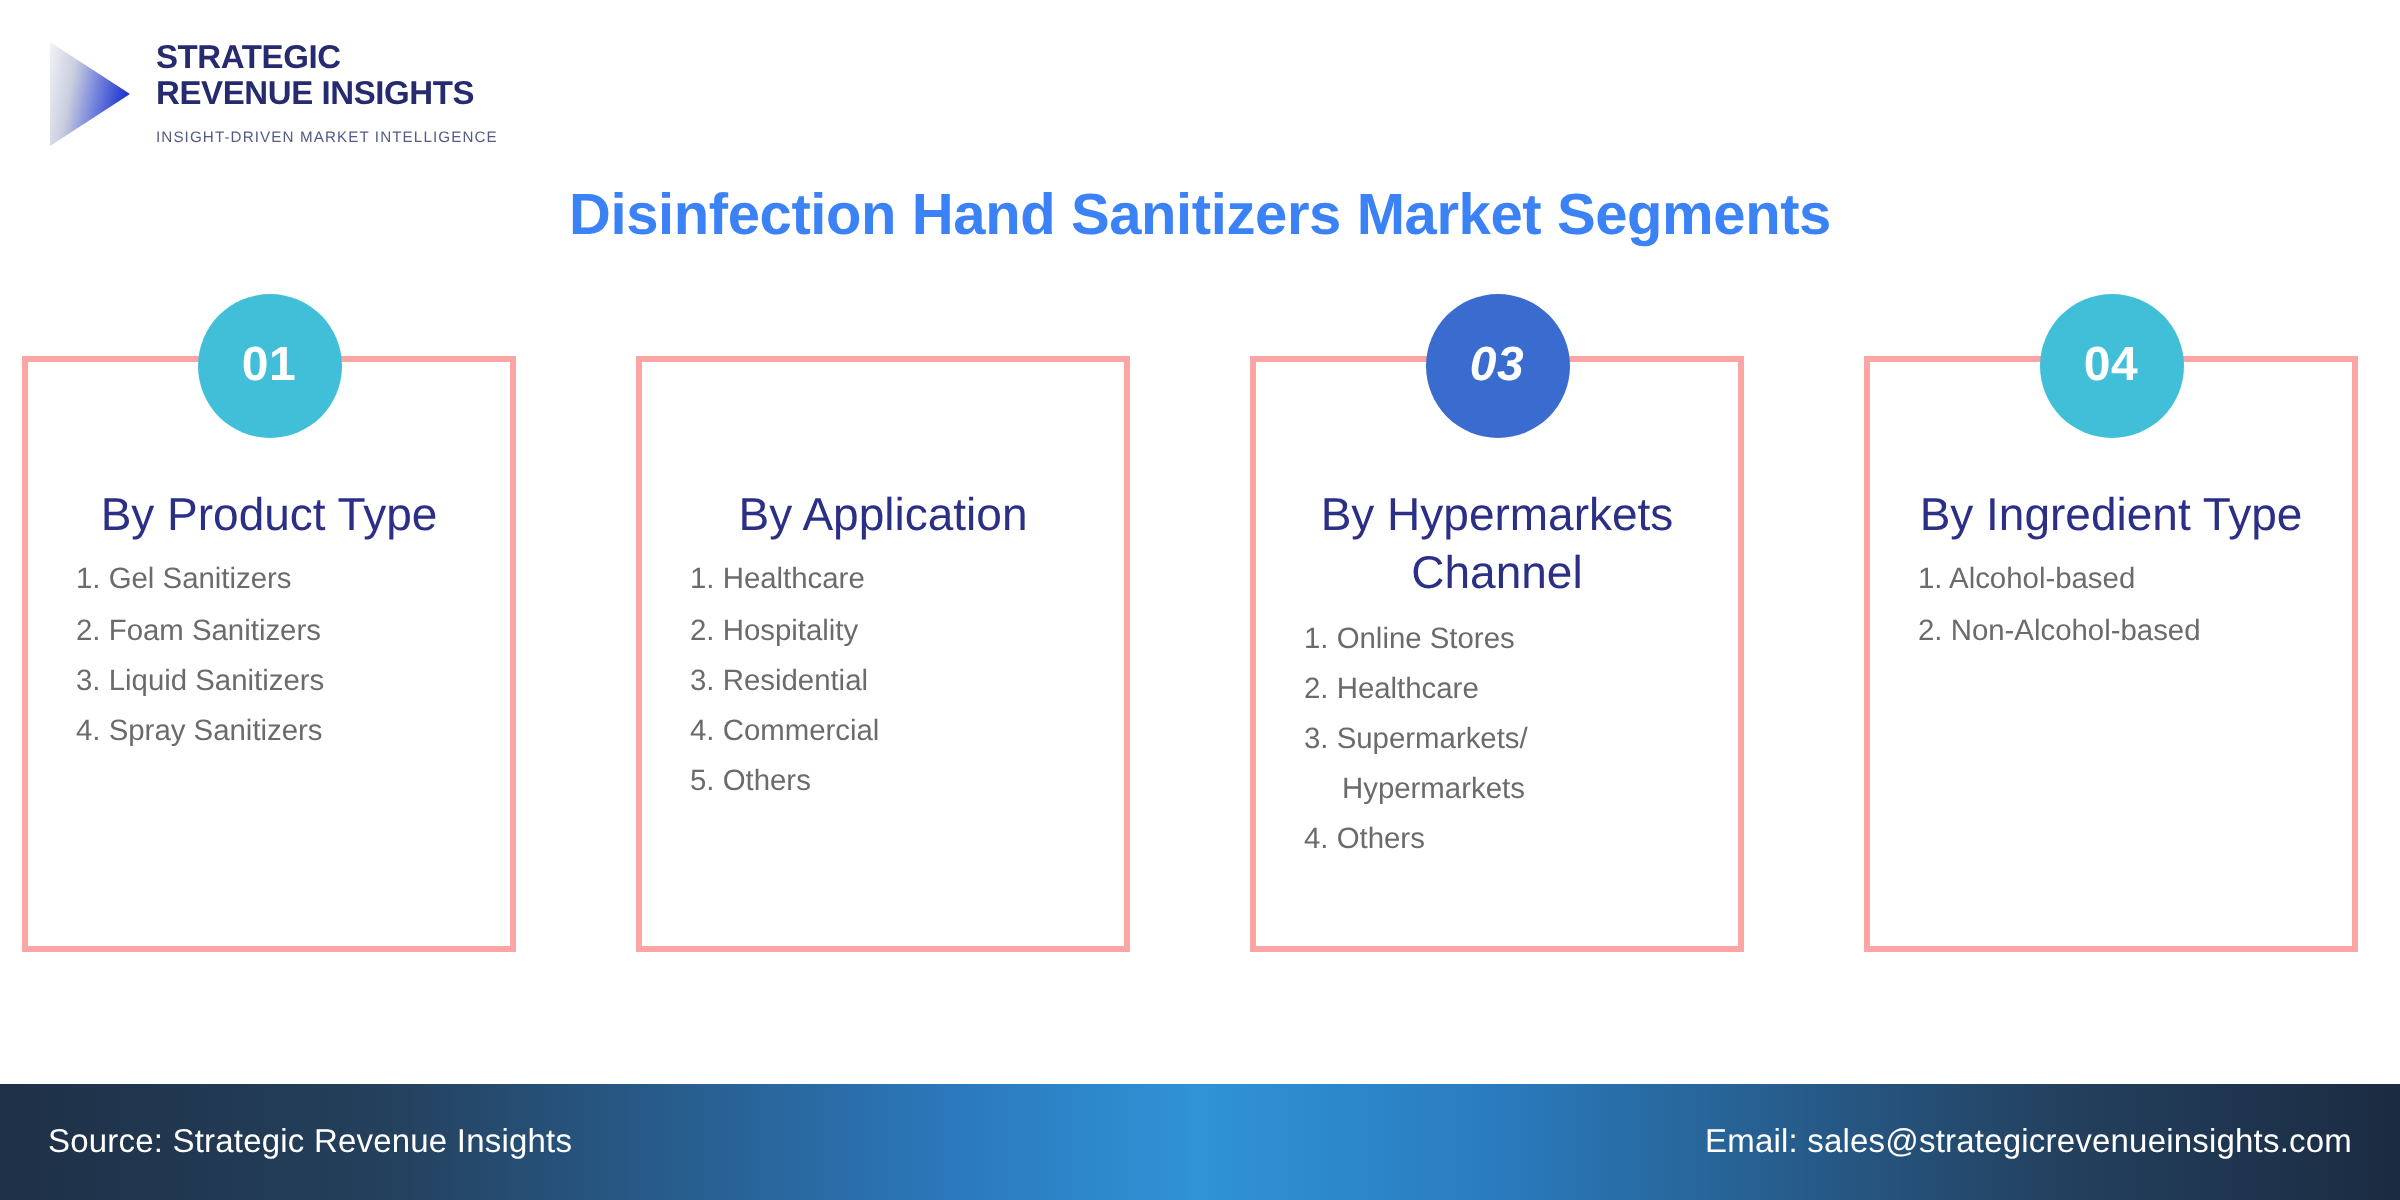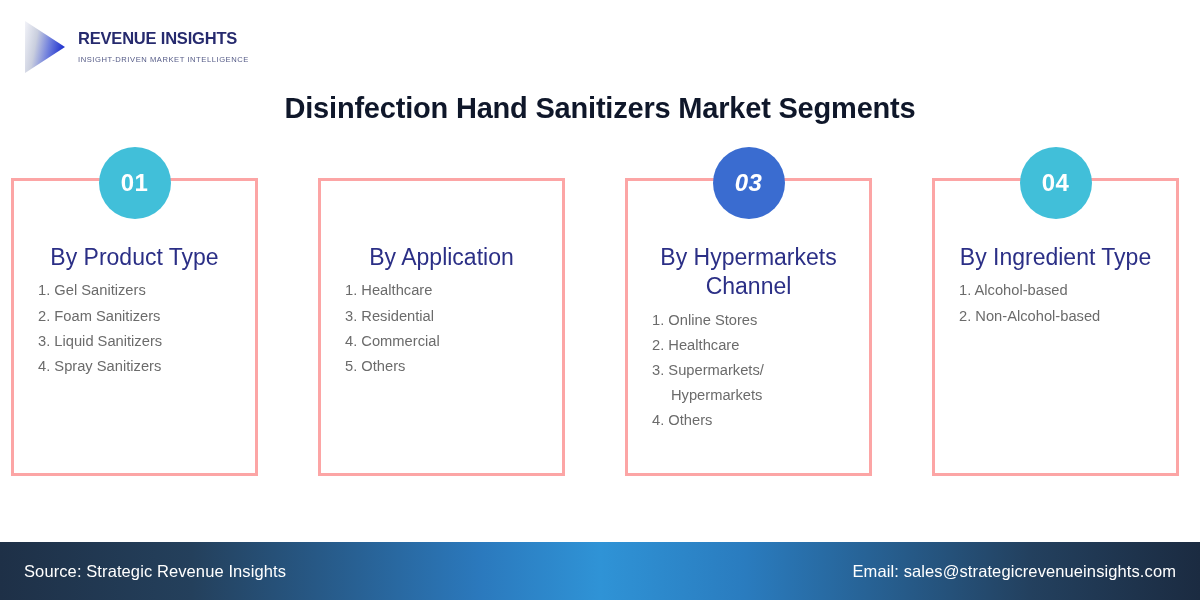--- a/index.html
+++ b/index.html
@@ -22,21 +22,21 @@
   }
   .logo-tagline {
     margin-top:7px; font-size:7.6px; letter-spacing:0.55px;
     color:#545a86; white-space:nowrap; font-weight:normal;
   }
 
   
   .main-title {
     position:absolute; top:92px; left:0; width:1200px;
     text-align:center; font-size:29px; font-weight:bold;
-    color:#0f172a; letter-spacing:-0.2px;
+    color:#3b82f6; letter-spacing:-0.2px;
   }
 
   
   .cards { position:absolute; top:178px; left:11px; width:1180px; height:298px; display:flex; }
   .card {
     position:relative; width:250px; height:298px;
     border:3px solid #fca5a5; background:#fff; margin-right:60px;
   }
   .card:last-child { margin-right:12px; }
 
@@ -81,20 +81,21 @@
             <stop offset="0%" stop-color="#f2f3f8"></stop>
             <stop offset="35%" stop-color="#c9cede"></stop>
             <stop offset="68%" stop-color="#6f7fdd"></stop>
             <stop offset="100%" stop-color="#2638cf"></stop>
           </linearGradient>
         </defs>
         <path d="M3 3 L3 55 L43 29 Z" fill="url(#chevGrad)"></path>
       </svg>
     </span>
     <span class="logo-text">
+      <span class="logo-line1">STRATEGIC</span>
       <span class="logo-line2">REVENUE INSIGHTS</span>
       <span class="logo-tagline">INSIGHT-DRIVEN MARKET INTELLIGENCE</span>
     </span>
   </div>
 
   <div class="main-title">Disinfection Hand Sanitizers Market Segments</div>
 
   <div class="cards">
 
     <div class="card">
@@ -110,20 +111,21 @@
           <li><span class="num">4.</span> <span>Spray Sanitizers</span></li>
         </ul>
       </div>
     </div>
 
     <div class="card">
       <div class="card-body">
         <div class="card-heading">By Application</div>
         <ul class="card-list">
           <li><span class="num">1.</span> <span>Healthcare</span></li>
+          <li><span class="num">2.</span> <span>Hospitality</span></li>
           <li><span class="num">3.</span> <span>Residential</span></li>
           <li><span class="num">4.</span> <span>Commercial</span></li>
           <li><span class="num">5.</span> <span>Others</span></li>
         </ul>
       </div>
     </div>
 
     <div class="card">
       <div class="badge" style="background: rgb(58, 108, 208); font-style: italic;">
         <span>03</span>

